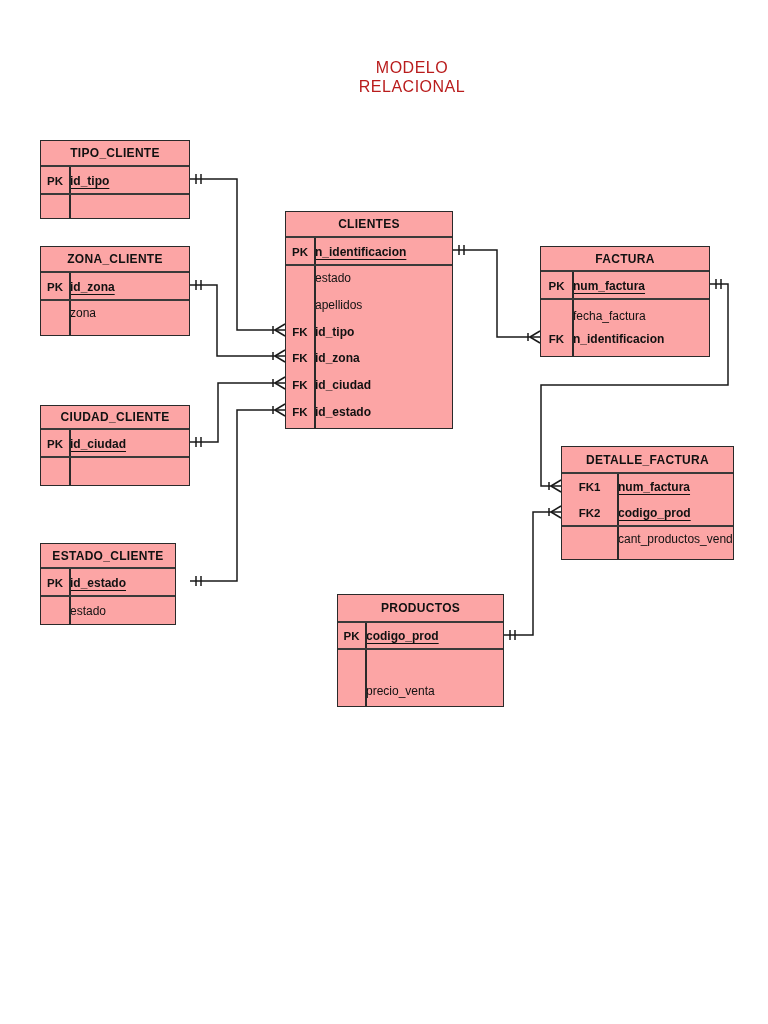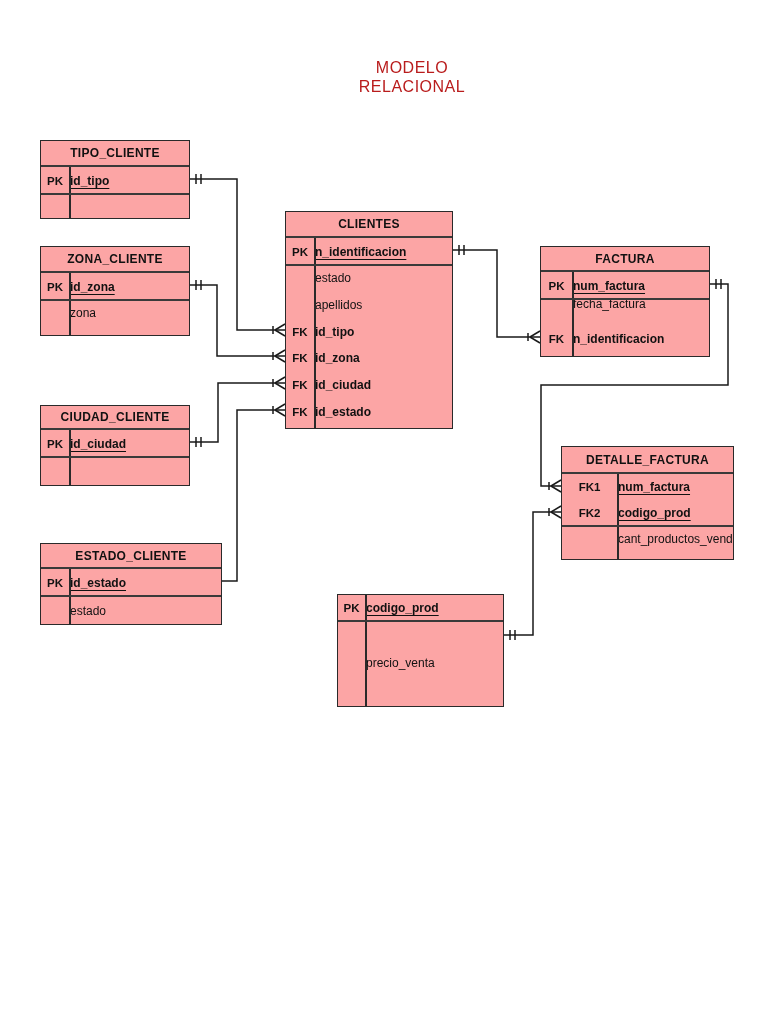--- a/index.html
+++ b/index.html
@@ -148,21 +148,21 @@
             <span>id_ciudad</span>
           </div>
         </div>
         <div class="frow style-normal" style="top: 27px; height: 30px;">
           <div class="key-cell" style="width: 28px;"></div>
         </div>
         <div class="vdivider" style="left: 28px;"></div>
         <div class="hsep" style="top: 26px;"></div>
       </div>
     </div>
-    <div class="entity" style="left: 40px; top: 543px; width: 182px; height: 82px;">
+    <div class="entity" style="left: 40px; top: 543px; width: 136px; height: 82px;">
       <div class="entity-header" style="height: 25px;">ESTADO_CLIENTE</div>
       <div class="rows">
         <div class="frow style-pk" style="top: 0px; height: 27px;">
           <div class="key-cell" style="width: 28px;">PK</div>
           <div class="field-cell">
             <span>id_estado</span>
           </div>
         </div>
         <div class="frow style-normal" style="top: 27px; height: 30px;">
           <div class="key-cell" style="width: 28px;"></div>
@@ -225,21 +225,21 @@
     </div>
     <div class="entity" style="left: 540px; top: 246px; width: 170px; height: 111px;">
       <div class="entity-header" style="height: 25px;">FACTURA</div>
       <div class="rows">
         <div class="frow style-pk" style="top: 0px; height: 27px;">
           <div class="key-cell" style="width: 31px;">PK</div>
           <div class="field-cell">
             <span>num_factura</span>
           </div>
         </div>
-        <div class="frow style-normal" style="top: 19px; height: 26px;">
+        <div class="frow style-normal" style="top: 25px; height: 26px; align-items: flex-end;">
           <div class="key-cell" style="width: 31px;"></div>
           <div class="field-cell">
             <span>fecha_factura</span>
           </div>
         </div>
         <div class="frow style-fk" style="top: 53px; height: 27px;">
           <div class="key-cell" style="width: 31px;">FK</div>
           <div class="field-cell">
             <span>n_identificacion</span>
           </div>
@@ -267,20 +267,21 @@
           <div class="key-cell" style="width: 55px;"></div>
           <div class="field-cell">
             <span>cant_productos_vend</span>
           </div>
         </div>
         <div class="vdivider" style="left: 55px;"></div>
         <div class="hsep" style="top: 51px;"></div>
       </div>
     </div>
     <div class="entity" style="left: 337px; top: 594px; width: 167px; height: 113px;">
+      <div class="entity-header" style="height: 28px;">PRODUCTOS</div>
       <div class="rows">
         <div class="frow style-pk" style="top: 0px; height: 26px;">
           <div class="key-cell" style="width: 27px;">PK</div>
           <div class="field-cell">
             <span>codigo_prod</span>
           </div>
         </div>
         <div class="frow style-normal" style="top: 26px; height: 28px;">
           <div class="key-cell" style="width: 27px;"></div>
         </div>

